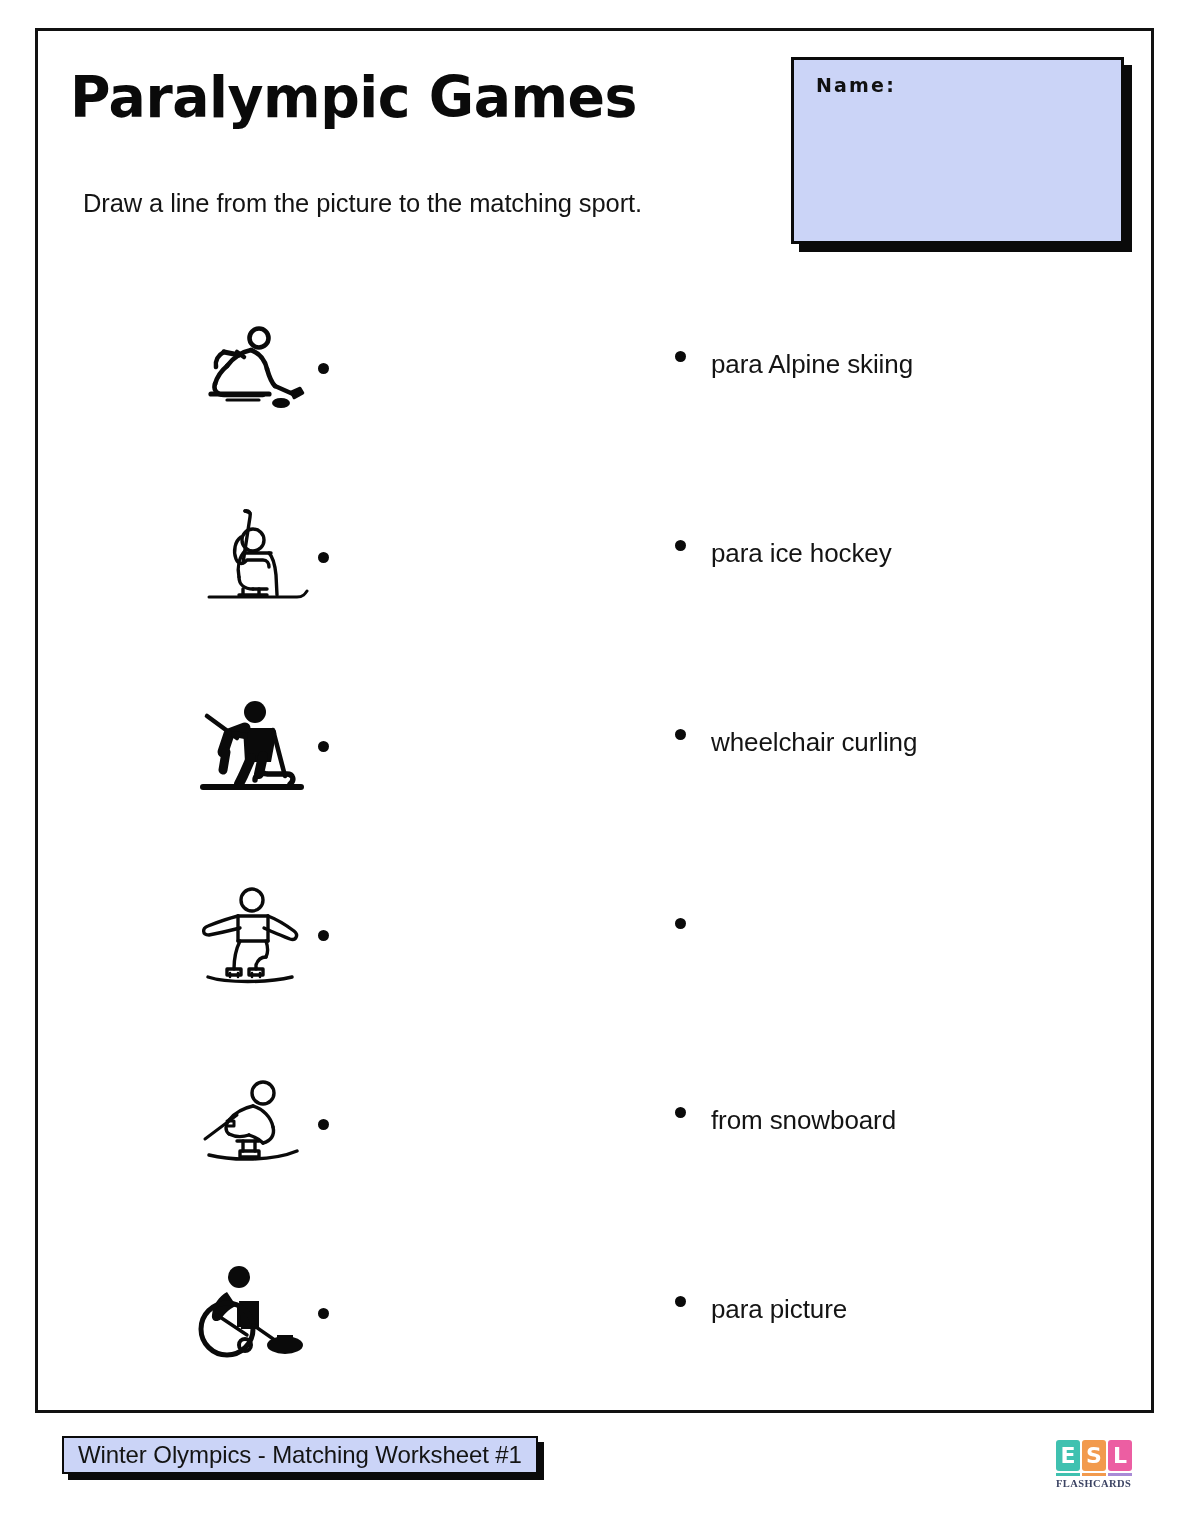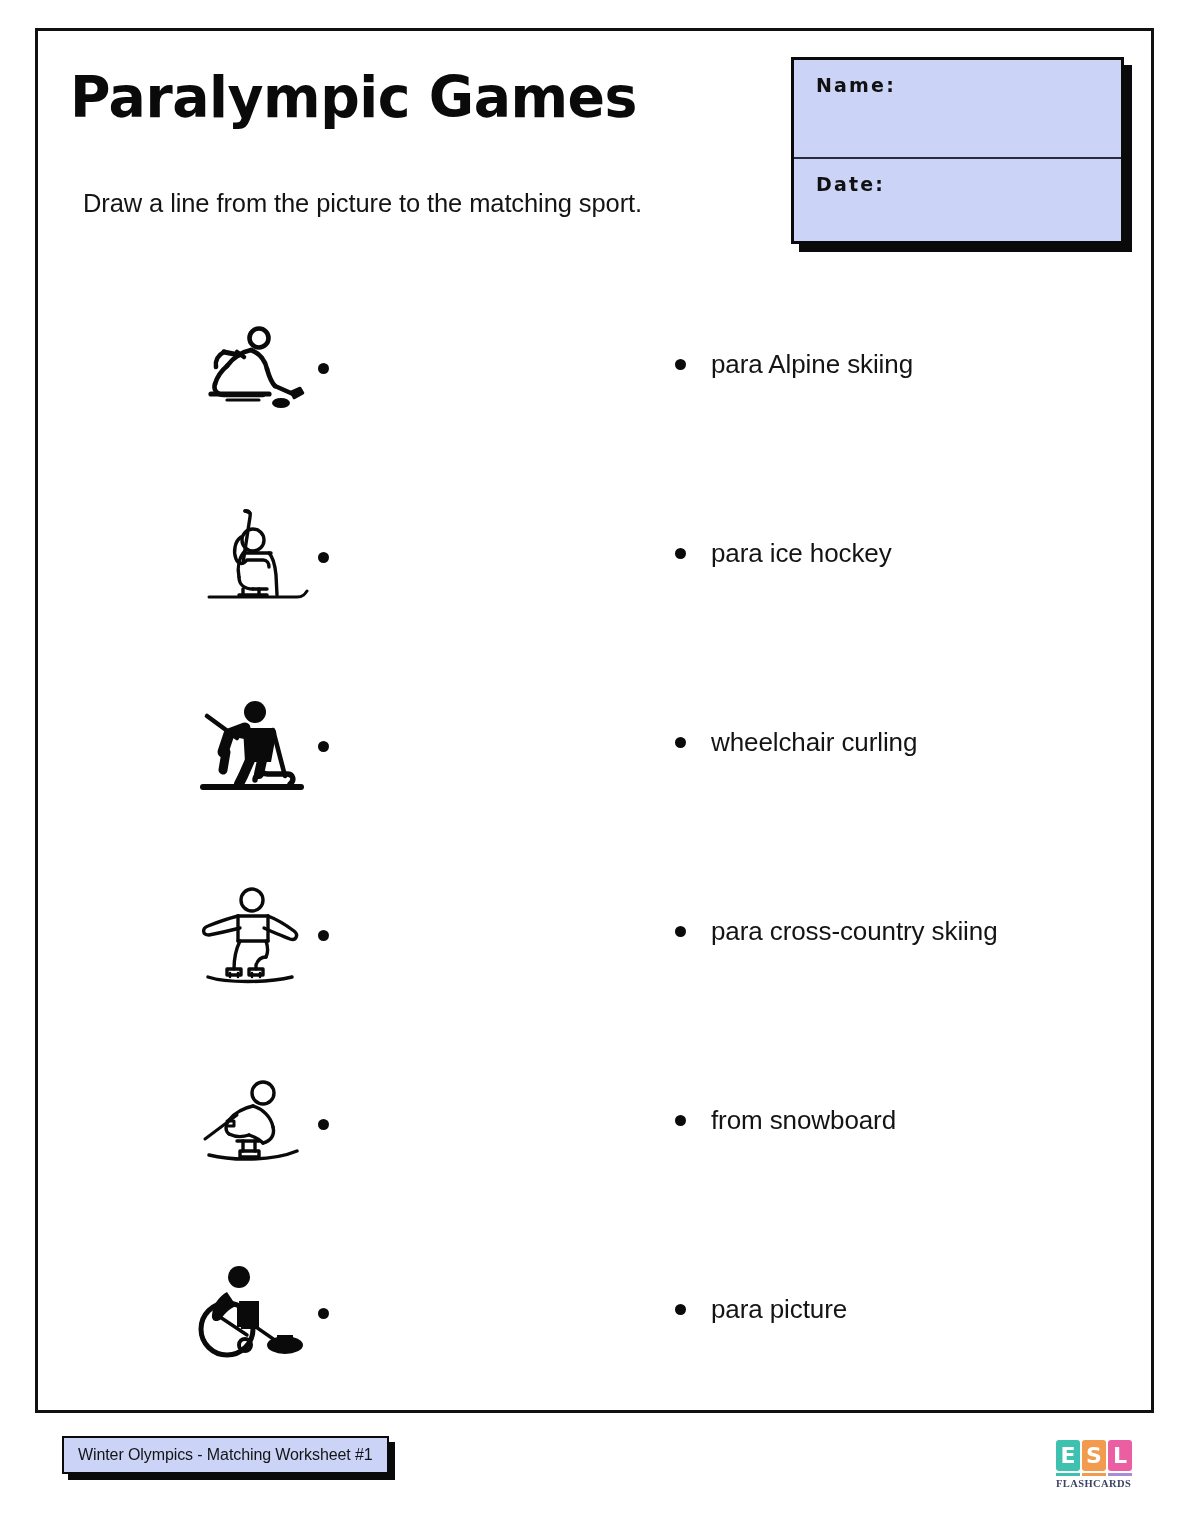--- a/index.html
+++ b/index.html
@@ -136,21 +136,21 @@
     width: 11px;
     height: 11px;
     border-radius: 50%;
     background: #0a0a0a;
   }
   .word-cell {
     position: absolute;
     left: 675px;
     top: 38px;
     display: flex;
-    align-items: center;
+    align-items: flex-start;
     gap: 25px;
   }
   .word-dot {
     width: 11px;
     height: 11px;
     border-radius: 50%;
     background: #0a0a0a;
     flex: 0 0 auto;
   }
   .word-label {
@@ -180,21 +180,21 @@
     position: relative;
     background: #cbd4f7;
     border: 2px solid #0a0a0a;
     box-sizing: border-box;
     height: 100%;
     padding: 0 14px;
     display: flex;
     align-items: center;
   }
   .footer-text {
-    font-size: 16px;
+    font-size: 24px;
     color: #141414;
     white-space: nowrap;
     letter-spacing: -0.1px;
   }
 
   
   .logo-wrap {
     position: absolute;
     left: 1056px;
     top: 1440px;
@@ -244,23 +244,20 @@
 
 <h1 class="worksheet-title">Paralympic Games</h1>
 
 <p class="worksheet-subtitle">Draw a line from the picture to the matching sport.</p>
 
 <div class="namedate-wrap">
   <div class="namedate-shadow"></div>
   <div class="namedate-box" style="background: rgb(203, 212, 247);">
     <div class="namedate-row">
       <span class="namedate-label">Name:</span>
-    </div>
-    <div class="namedate-row">
-      <span class="namedate-label">Date:</span>
     </div>
   </div>
 </div>
 
 <div class="match-area">
 
   <div class="match-row">
     <div class="pic-cell">
       <svg width="112" height="92" viewBox="0 0 112 92" fill="none" stroke="#0a0a0a" stroke-width="4.6" stroke-linecap="round" stroke-linejoin="round">
         <circle cx="62" cy="16" r="9.5"></circle>
@@ -350,21 +347,20 @@
         <path d="M72 72 C68 72 64 74 62 80 L62 84"></path>
         <path d="M33 84 L47 84 L47 90 L33 90 Z"></path>
         <path d="M55 84 L69 84 L69 90 L55 90 Z"></path>
         <path d="M36 88 L36 92 M44 88 L44 92 M58 88 L58 92 M66 88 L66 92" stroke-width="2.6"></path>
         <path d="M14 92 C32 98 74 98 98 92" stroke-width="3.4"></path>
       </svg>
     </div>
     <div class="pic-dot"></div>
     <div class="word-cell">
       <span class="word-dot"></span>
-      <span class="word-label">para cross-country skiing</span>
     </div>
   </div>
 
   <div class="match-row">
     <div class="pic-cell">
       <svg width="120" height="95" viewBox="0 0 120 95" fill="none" stroke="#0a0a0a" stroke-width="3.4" stroke-linecap="round" stroke-linejoin="round">
         <circle cx="70" cy="16" r="11"></circle>
         <path d="M60 29 C50 31 42 36 36 43"></path>
         <path d="M60 29 C70 32 78 40 80 50"></path>
         <path d="M80 50 C82 58 78 64 70 66"></path>

